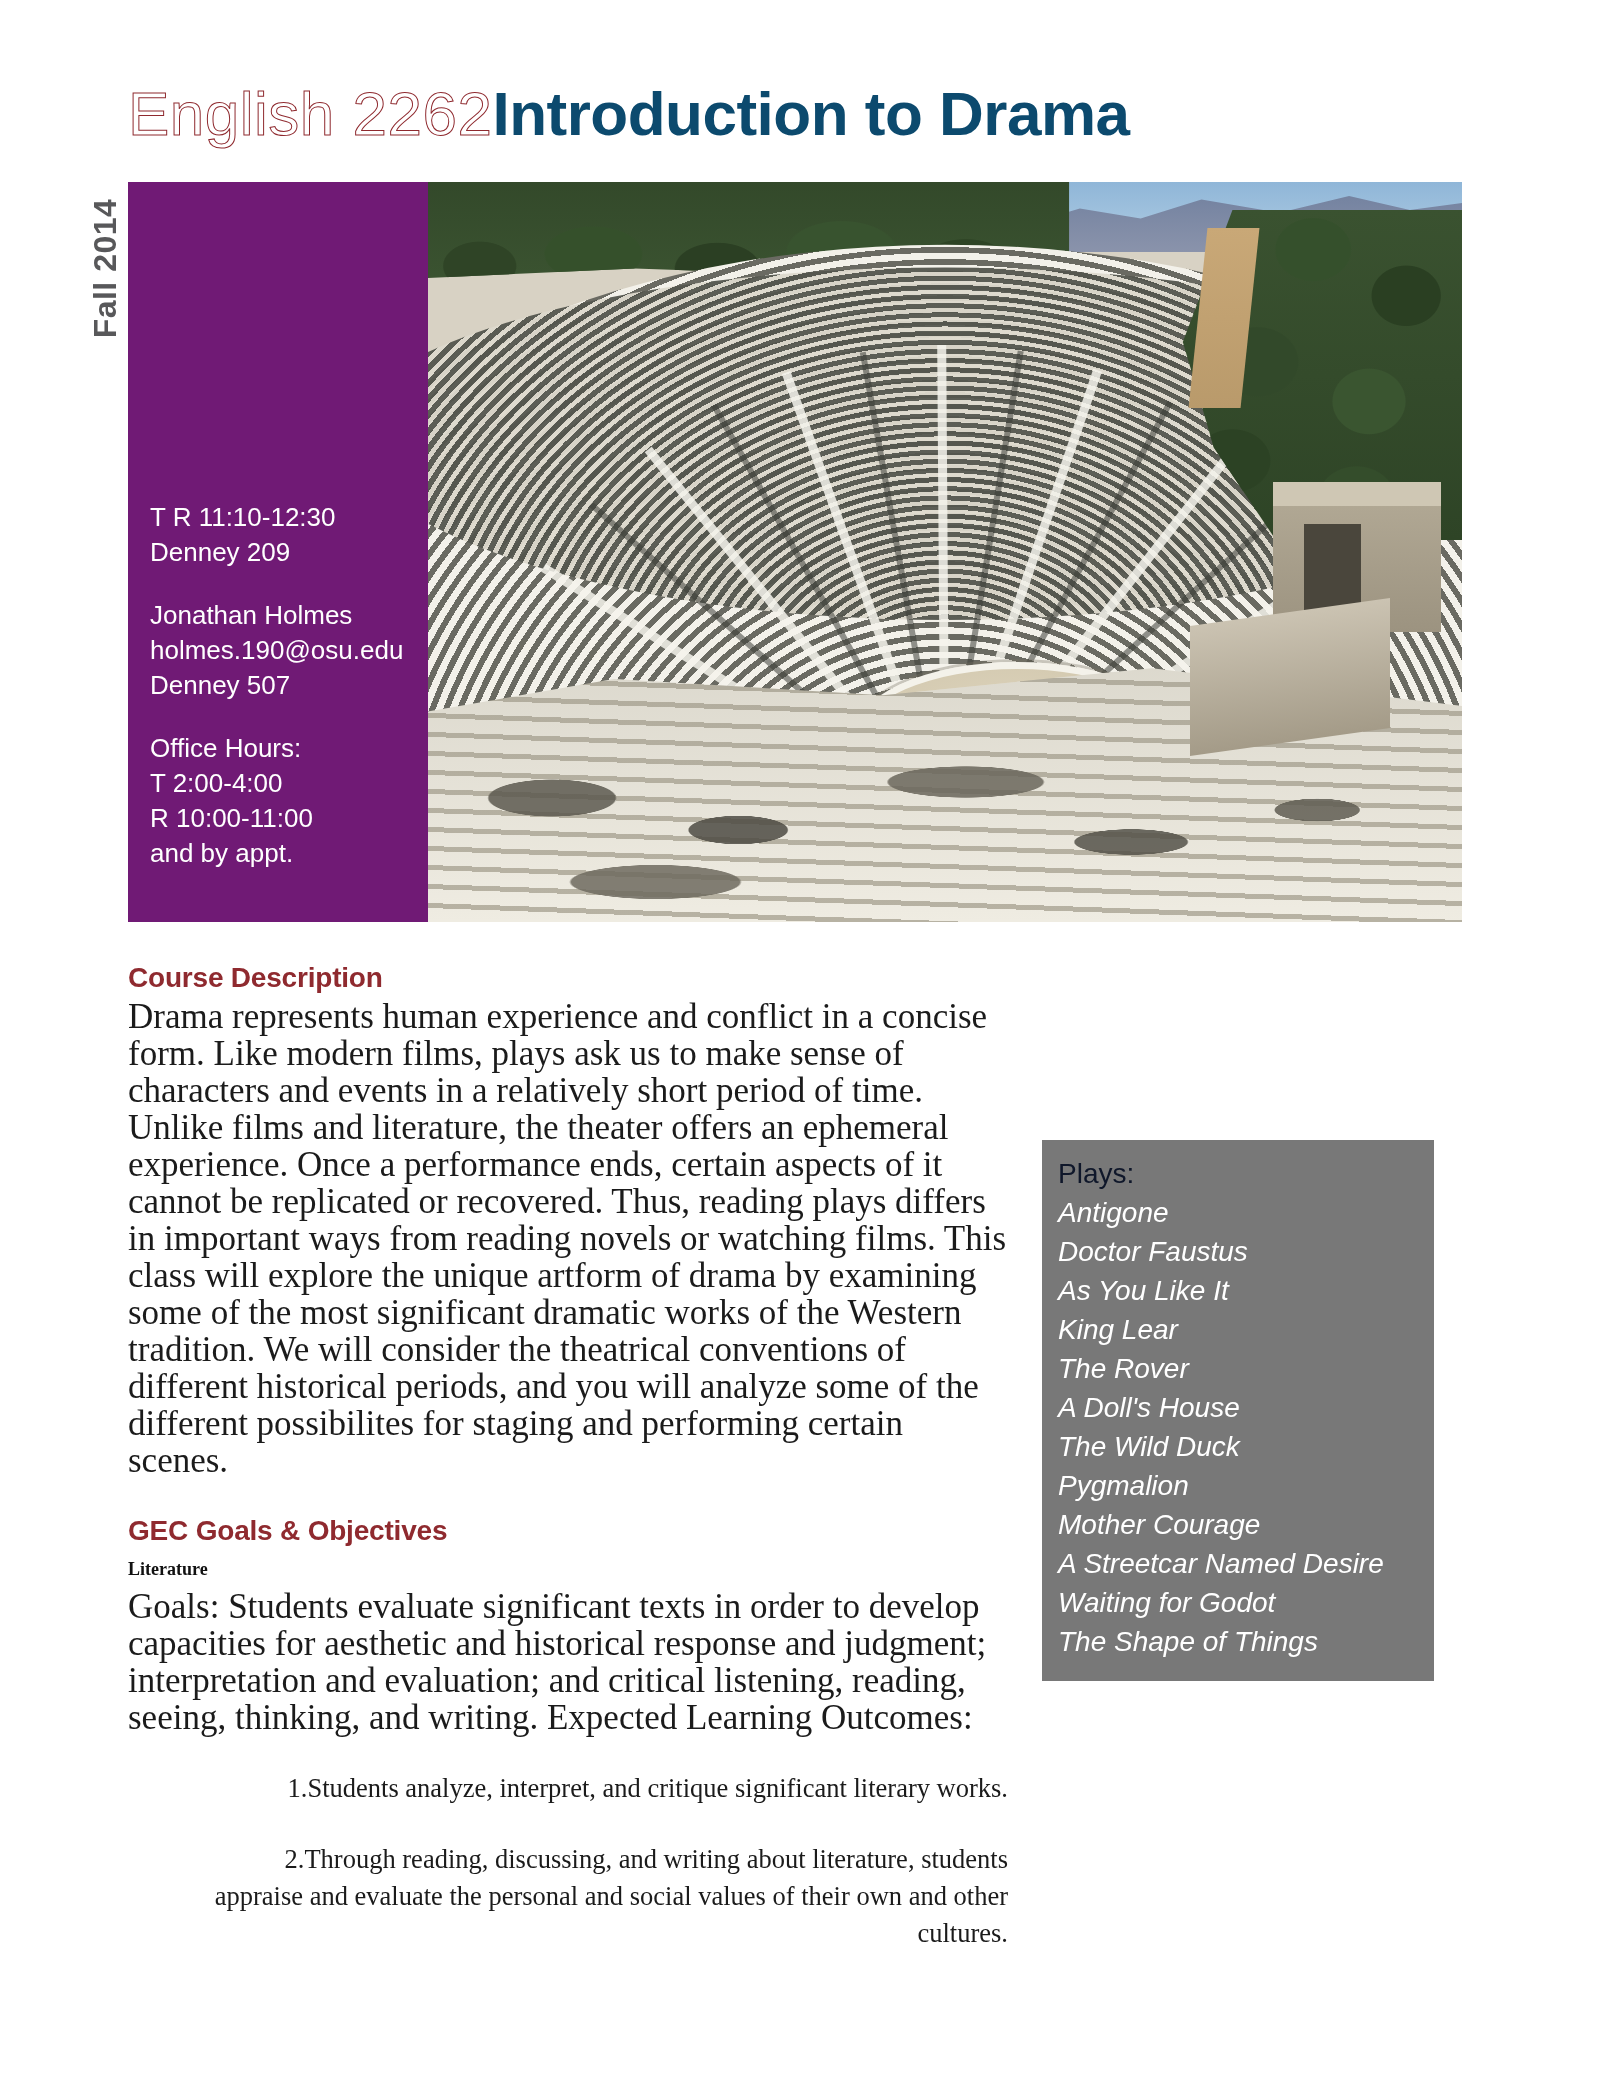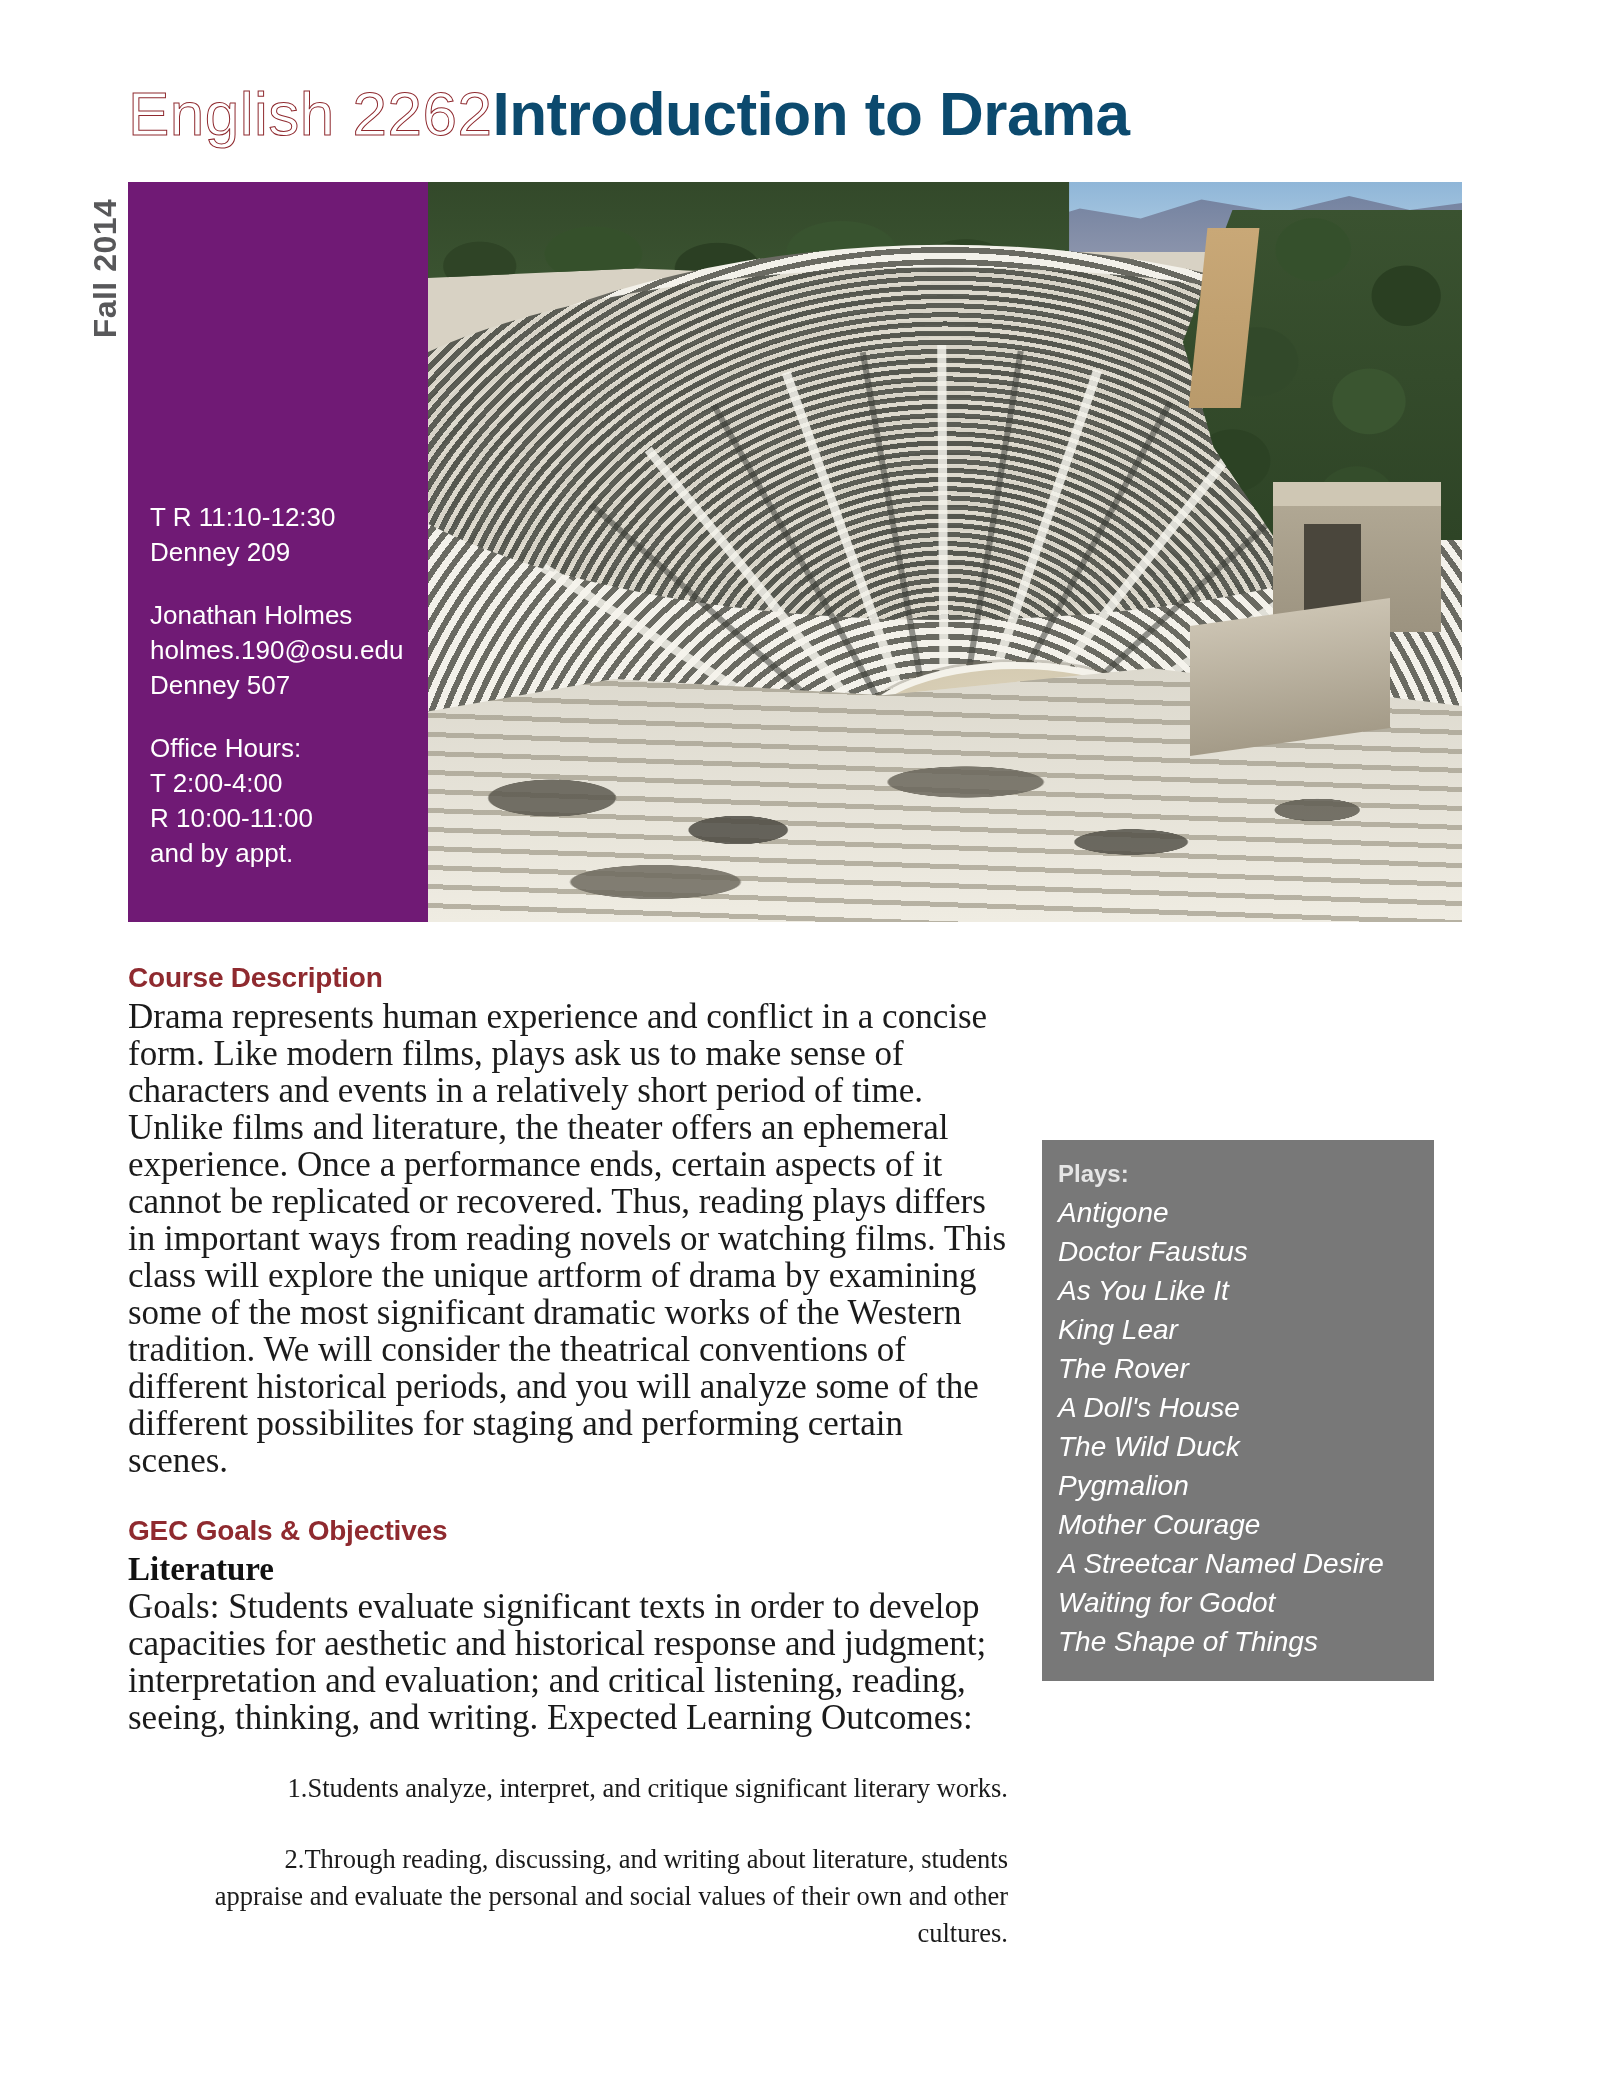--- a/index.html
+++ b/index.html
@@ -225,21 +225,21 @@
   .body-text {
     font-family: "Liberation Serif", serif;
     font-size: 35px;
     line-height: 37px;
     color: #1b1b1b;
     margin: 0;
     text-align: left;
   }
   .sub-head {
     font-family: "Liberation Serif", serif;
-    font-size: 33px;
+    font-size: 18px;
     font-weight: bold;
     color: #111111;
     margin: 0;
     line-height: 37px;
   }
   .spacer-lg { height: 36px; }
   .outcome {
     font-family: "Liberation Serif", serif;
     font-size: 26.5px;
     line-height: 37px;
@@ -252,23 +252,23 @@
   
   .plays-box {
     position: absolute;
     left: 1042px;
     top: 1140px;
     width: 392px;
     padding: 14px 0 20px 16px;
     background: #787878;
   }
   .plays-title {
-    color: #e5e5e5;
-    font-size: 24px;
-    font-weight: bold;
+    color: #0f172a;
+    font-size: 28px;
+    font-weight: normal;
     line-height: 39px;
   }
   .play-item {
     color: #ffffff;
     font-size: 28px;
     font-style: italic;
     font-weight: 300;
     line-height: 39px;
     white-space: nowrap;
   }

